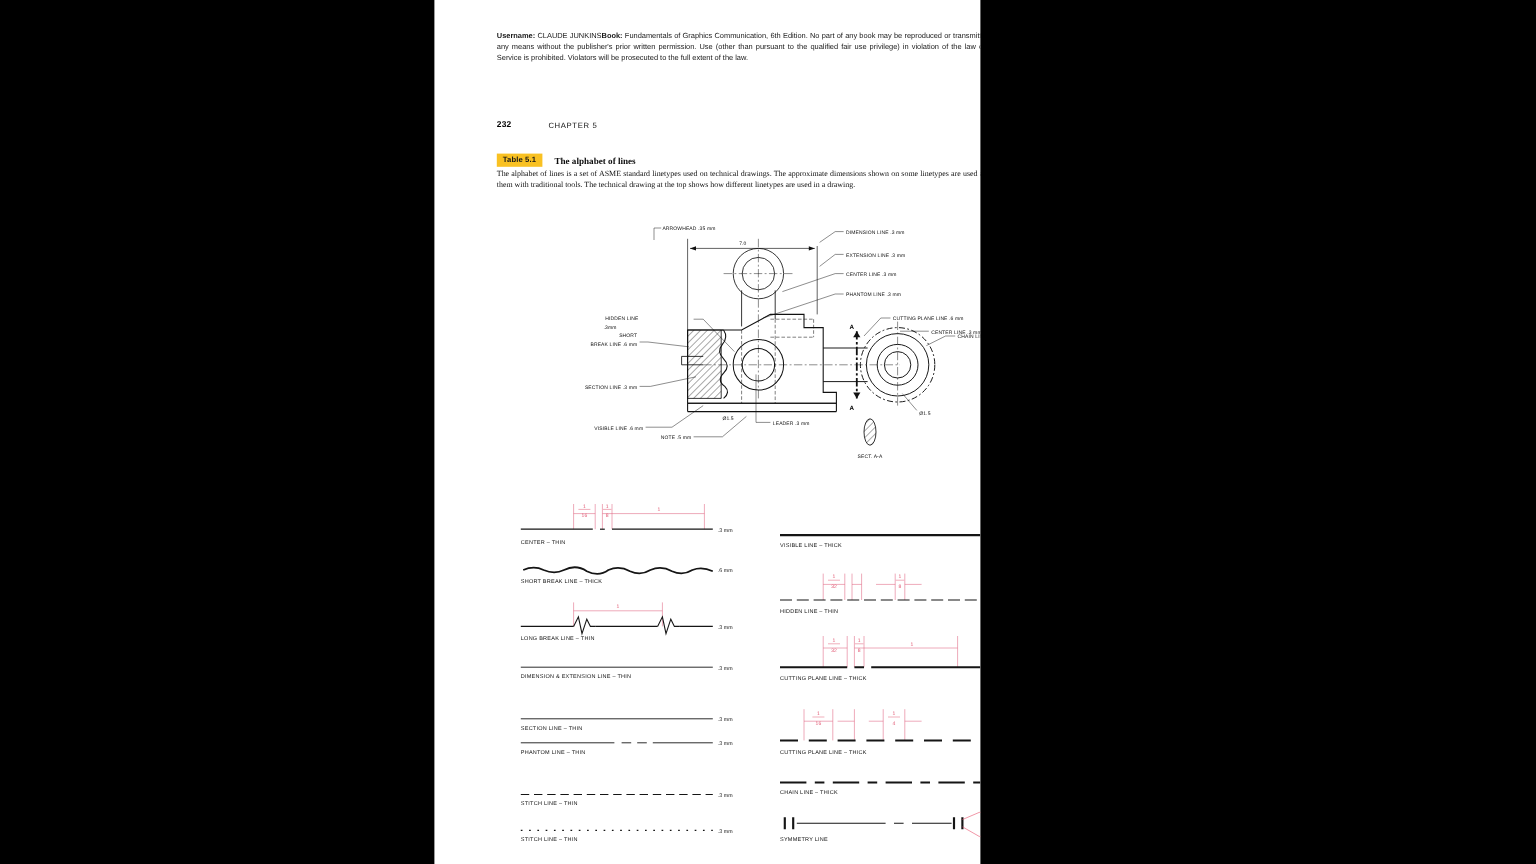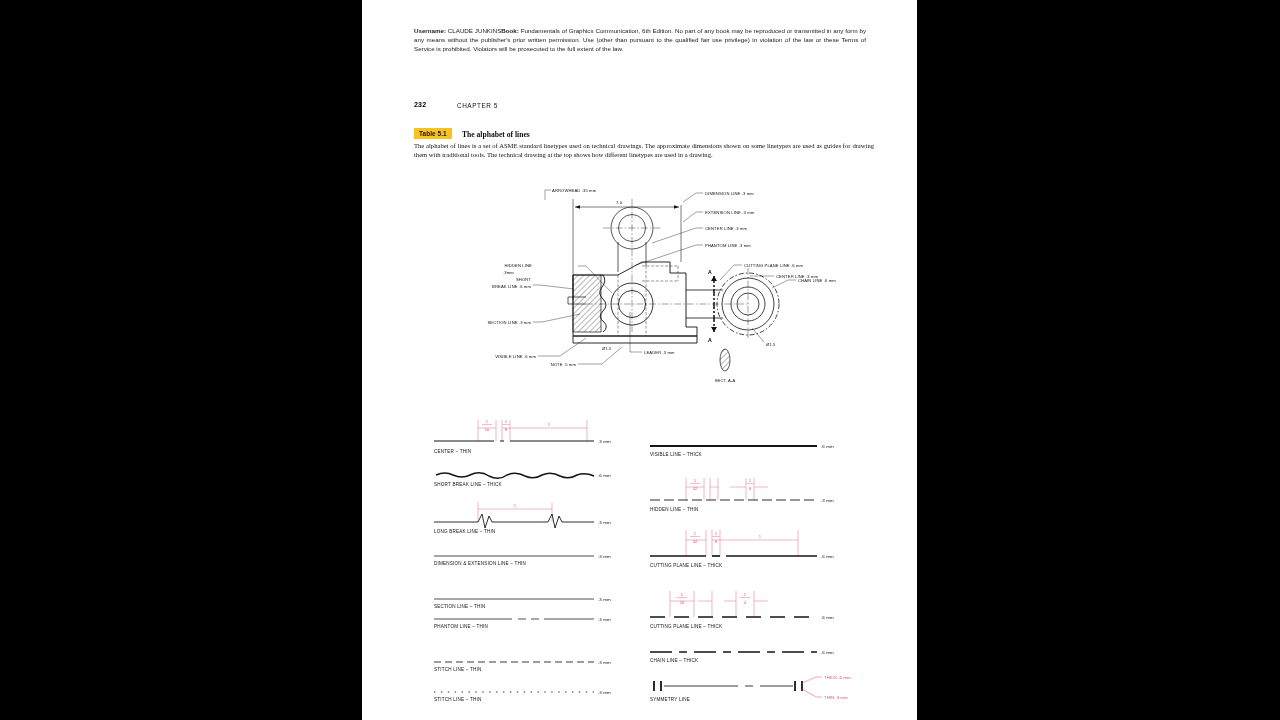--- a/index.html
+++ b/index.html
@@ -2,21 +2,21 @@
 <html><head>
 <meta charset="utf-8">
 <style>
   html,body{margin:0;padding:0;}
   body{
     width:1280px;height:720px;background:#000;overflow:hidden;
     font-family:"Liberation Sans", sans-serif;
   }
   #viewer{position:absolute;inset:0;background:#000;}
   #page{
-    position:absolute;left:362px;top:0;width:555px;height:720px;
+    position:absolute;left:362px;top:0;width:455px;height:720px;
     background:#ffffff;overflow:hidden;text-decoration:underline;
   }
 
   
   .banner{
     position:absolute;left:52px;top:26px;width:452px;
     font-size:6.2px;line-height:9.1px;color:#1a1a1a;
     text-align:justify;font-family:"Liberation Sans", sans-serif;
   }
   .banner b{font-weight:bold;}

